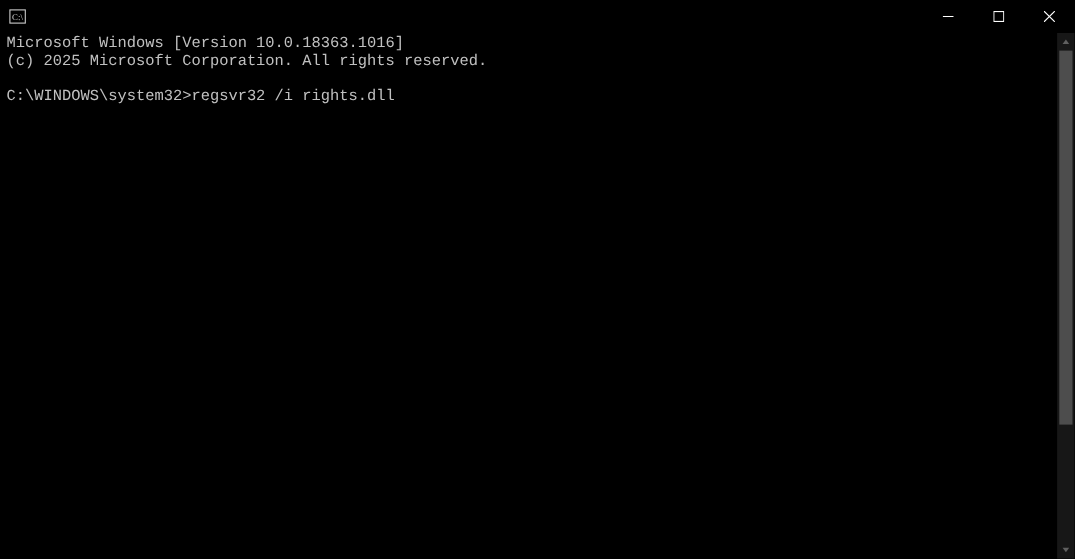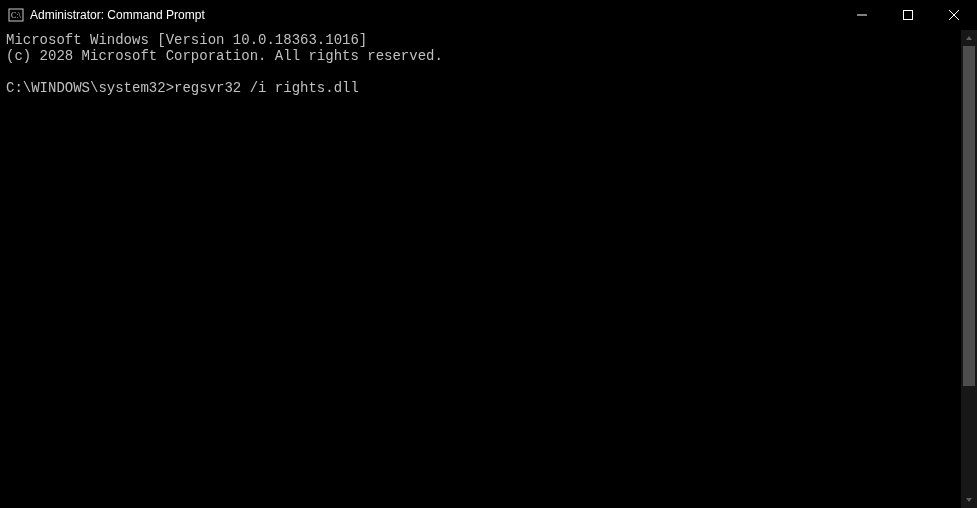--- a/index.html
+++ b/index.html
@@ -115,21 +115,20 @@
 <body>
 
 <div class="titlebar">
   <div class="titlebar-left">
     <span class="app-icon">
       <svg viewBox="0 0 16 16">
         <rect x="1" y="2" width="14" height="12" fill="none" stroke="#ccc" stroke-width="1"></rect>
         <text x="3" y="11" font-size="8" fill="#ccc" font-family="Consolas">C:\</text>
       </svg>
     </span>
-    <span class="title-text">Administrator: Command Prompt</span>
   </div>
   <div class="titlebar-right">
     <div class="win-btn">
       <svg viewBox="0 0 10 10">
           <line x1="0" y1="5" x2="10" y2="5" stroke="#fff" stroke-width="1"></line>
         </svg>
     </div>
     <div class="win-btn">
       <svg viewBox="0 0 10 10">
           <rect x="0.5" y="0.5" width="9" height="9" fill="none" stroke="#fff" stroke-width="1"></rect>
@@ -139,21 +138,21 @@
       <svg viewBox="0 0 10 10">
         <line x1="0" y1="0" x2="10" y2="10" stroke="#fff" stroke-width="1"></line>
         <line x1="10" y1="0" x2="0" y2="10" stroke="#fff" stroke-width="1"></line>
       </svg>
     </div>
   </div>
 </div>
 
 <div class="terminal-area">
   <div class="terminal-content"><span>Microsoft Windows [Version 10.0.18363.1016]</span>
-<span>(c) 2028 Microsoft Corporation. All rights reserved.</span>
+<span>(c) 2025 Microsoft Corporation. All rights reserved.</span>
 <span></span>
 <span class="prompt-line"><span>C:\WINDOWS\system32&gt;</span><span>regsvr32 /i rights.dll</span></span></div>
 
   <div class="scrollbar">
     <div class="scrollbar-arrow">
       <svg width="8" height="8" viewBox="0 0 8 8">
           <polygon points="4,2 7,6 1,6" fill="#606060"></polygon>
         </svg>
     </div>
     <div class="scrollbar-thumb"></div>

